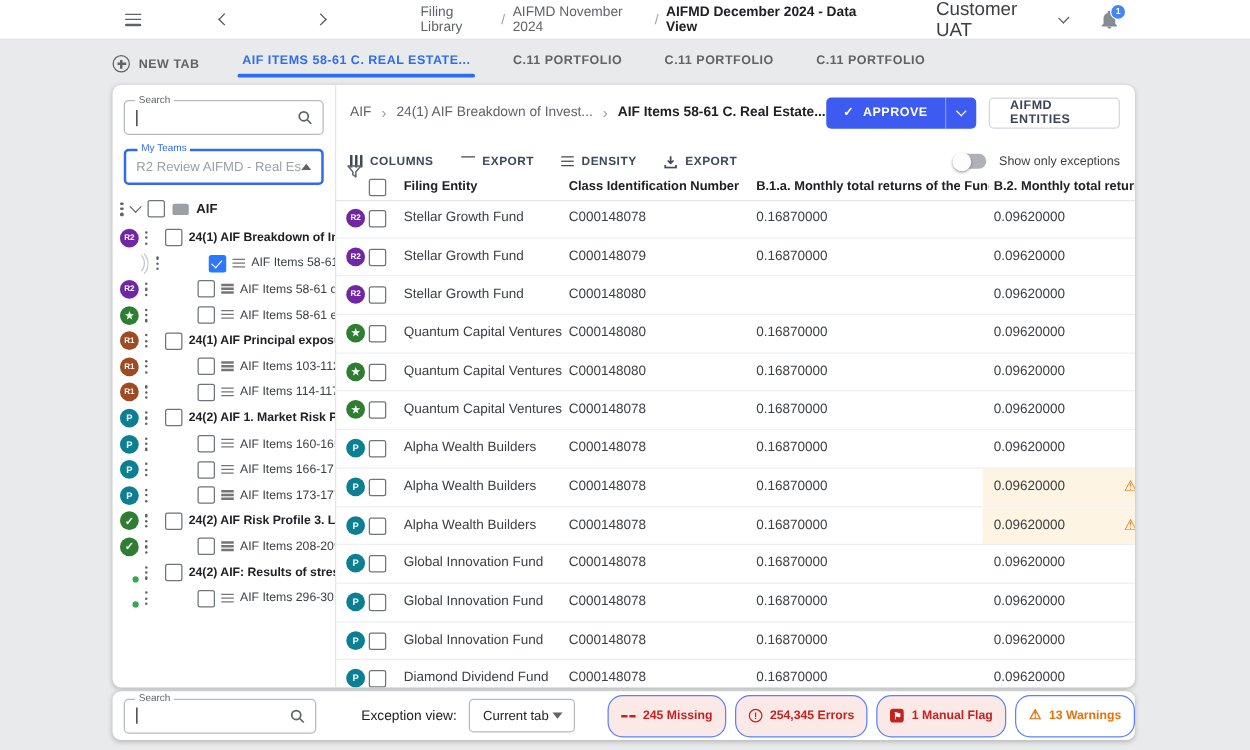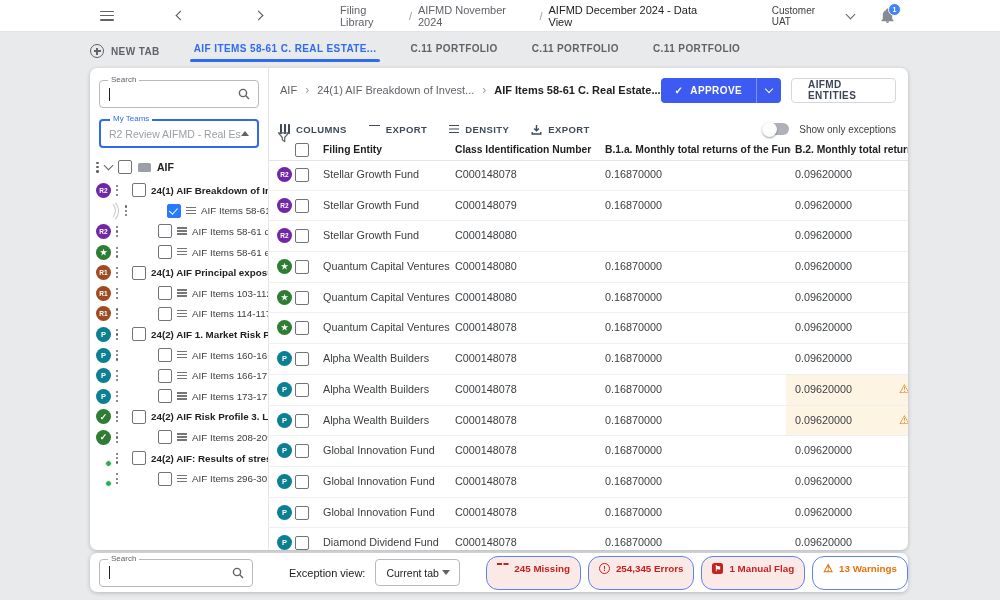--- a/index.html
+++ b/index.html
@@ -8,23 +8,23 @@
   .topbar{position:absolute;left:0;top:0;width:1000px;height:31px;background:#fff;border-bottom:1px solid #e2e3e5;display:flex;align-items:center;gap:48px;}
   .hamburger{width:14px;height:10px;margin-left:100px;display:flex;flex-direction:column;justify-content:space-between;cursor:pointer;}
   .hamburger div{height:1.6px;background:#5f6368;border-radius:1px;}
   .navbtn{width:22px;height:22px;display:flex;align-items:center;justify-content:center;margin-left:8px;cursor:pointer;}
   .chev{width:6px;height:6px;border-right:1.8px solid #4a4f55;border-bottom:1.8px solid #4a4f55;display:inline-block;}
   .chev.left{transform:rotate(135deg);}
   .chev.right{transform:rotate(-45deg);}
   .chev.down{transform:rotate(45deg);margin-top:-3px;}
   .crumbs{margin-left:22px;font-size:11px;color:#5f6368;display:flex;gap:6px;align-items:center;}
   .crumbs .sep{color:#9aa0a6;}
-  .crumbs .last{color:#202124;font-weight:400;}
+  .crumbs .last{color:#202124;font-weight:700;}
   .topbar-right{margin-left:auto;display:flex;align-items:center;margin-right:105px;gap:26px;}
-  .usermenu{display:flex;align-items:center;gap:10px;font-size:10px;color:#3c4043;cursor:pointer;}
+  .usermenu{display:flex;align-items:center;gap:10px;font-size:15px;color:#3c4043;cursor:pointer;}
   .bellwrap{position:relative;cursor:pointer;}
   .badge-dot{position:absolute;top:-5px;right:-6px;background:#4285f4;color:#fff;font-size:7px;font-weight:700;width:11px;height:11px;border-radius:50%;display:flex;align-items:center;justify-content:center;border:1.5px solid #fff;}
   
   .tabstrip{position:absolute;left:90px;top:38px;height:26px;display:flex;align-items:center;gap:34px;font-size:10px;font-weight:700;letter-spacing:.4px;color:#5f6368;}
   .newtab{display:flex;align-items:center;gap:7px;cursor:pointer;}
   .plus-circ{width:12px;height:12px;border:1.3px solid #5f6368;border-radius:50%;position:relative;}
   .plus-circ::before,.plus-circ::after{content:"";position:absolute;background:#5f6368;}
   .plus-circ::before{left:5.2px;top:2.5px;width:1.4px;height:7px;}
   .plus-circ::after{top:5.2px;left:2.5px;height:1.4px;width:7px;}
   .tab{cursor:pointer;padding-bottom:6px;position:relative;white-space:nowrap;}
@@ -120,21 +120,21 @@
   .warnbg{position:absolute;left:518px;top:0;width:122px;height:100%;background:#fdf4e4;}
   .warn-ic{position:absolute;left:631px;top:7px;color:#e8710a;font-size:12px;}
   
   .footerbar{position:absolute;left:90px;top:553px;width:818px;height:39px;background:#fff;border-radius:7px;box-shadow:0 1px 4px rgba(0,0,0,.22);display:flex;align-items:center;}
   .ft-search{width:152px;margin-left:9px;}
   .ft-label{font-size:11px;color:#202124;margin-left:36px;white-space:nowrap;}
   .ft-select{border:1px solid #b6babf;border-radius:4px;height:25px;display:flex;align-items:center;width:122px;margin-left:10px;cursor:pointer;}
   .ft-select .val{font-size:10.5px;color:#202124;margin-left:10px;flex:1;}
   .ft-select .tri-down{margin-right:9px;}
   .pills{display:flex;gap:7px;margin-left:26px;align-items:center;}
-  .pill{display:flex;align-items:flex-start;gap:6px;border:1.5px solid #5b82f7;border-radius:12px;height:20px;padding:6px 10px;font-size:9.8px;font-weight:700;white-space:nowrap;cursor:pointer;}
+  .pill{display:flex;align-items:center;gap:6px;border:1.5px solid #5b82f7;border-radius:12px;height:20px;padding:6px 10px;font-size:9.8px;font-weight:700;white-space:nowrap;cursor:pointer;}
   .pill.red{background:#fbe9e7;color:#c5221f;}
   .pill.orange{background:#fff;color:#e8710a;}
   .ic-dash{width:11px;height:2px;position:relative;}
   .ic-dash::before{content:"";position:absolute;left:0;top:0;width:4.5px;height:2px;background:#c5221f;box-shadow:6.5px 0 0 #c5221f;}
   .ic-err{width:11px;height:11px;border:1.5px solid #c5221f;border-radius:50%;box-sizing:border-box;display:flex;align-items:center;justify-content:center;font-size:7.5px;font-weight:700;color:#c5221f;}
   .ic-flag{width:11px;height:11px;border-radius:2.5px;background:#c5221f;color:#fff;font-size:7.5px;display:flex;align-items:center;justify-content:center;}
   .ic-cklist{width:12px;height:9px;position:relative;}
   .ic-cklist::before{content:"";position:absolute;left:0;top:1px;width:7px;height:1.6px;background:#e8710a;box-shadow:0 5px 0 #e8710a;}
   .ic-cklist::after{content:"\2713";position:absolute;right:-1px;top:-3px;font-size:9px;color:#e8710a;font-weight:700;}
   .ic-warn{font-size:11px;color:#e8710a;line-height:1;}

